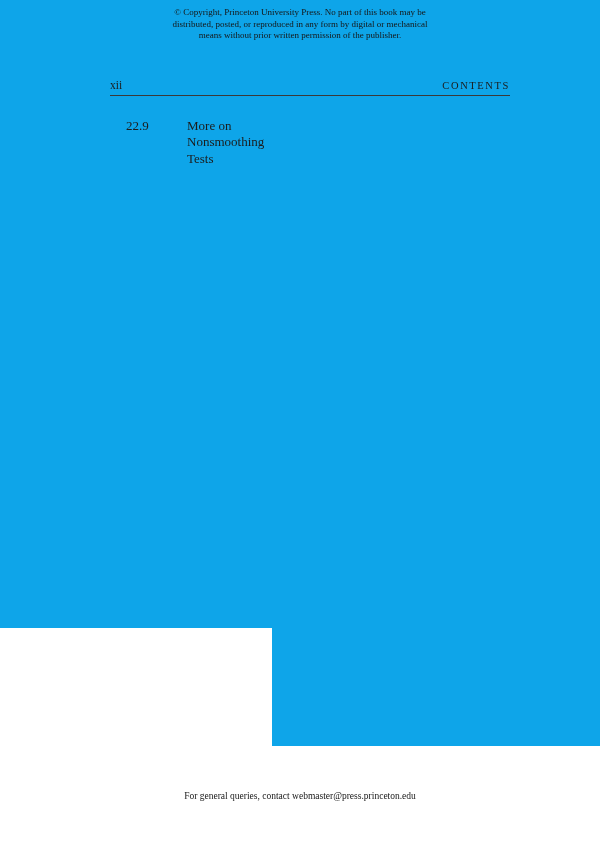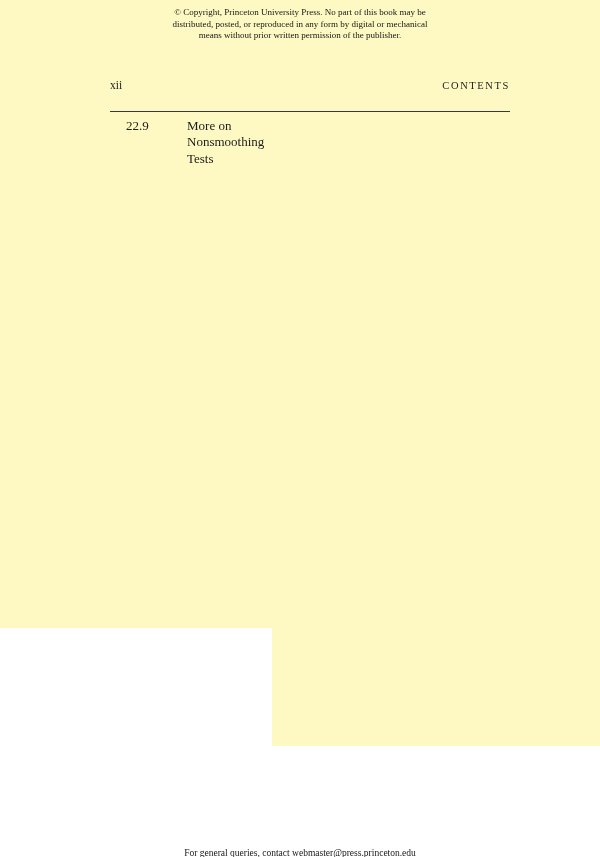--- a/index.html
+++ b/index.html
@@ -12,21 +12,21 @@
     height: 857px;
     overflow: hidden;
     font-family: "Liberation Serif", serif;
     color: #1c1c1c;
     position: relative;
   }
   .page {
     position: relative;
     width: 600px;
     height: 628px;
-    background: #fef9c3;
+    background: #0ea5e9;
   }
   .copyright {
     position: absolute;
     top: 7px;
     left: 50%;
     transform: translateX(-50%);
     width: 340px;
     text-align: center;
     font-size: 9px;
     line-height: 11.5px;
@@ -35,21 +35,21 @@
   }
   .header {
     position: absolute;
     top: 79px;
     left: 110px;
     width: 400px;
     display: flex;
     justify-content: space-between;
     align-items: baseline;
     border-bottom: 1px solid #3a3a3a;
-    padding-bottom: 20px;
+    padding-bottom: 4px;
   }
   .header .folio {
     font-size: 11.5px;
   }
   .header .running {
     font-size: 10.5px;
     letter-spacing: 1.6px;
     text-align: center;
   }
   .toc {
@@ -74,21 +74,21 @@
     flex: none;
     min-width: 26px;
     margin-left: 8px;
     text-align: right;
     align-self: flex-end;
   }
   .row.section    { padding-left: 16px; }
   .row.section .num    { width: 37px; }
   .footer {
     position: absolute;
-    top: 848px;
+    top: 791px;
     left: 0;
     width: 600px;
     text-align: center;
     font-size: 9.5px;
     color: #161616;
   }
 </style>
 </head>
 <body>
 

